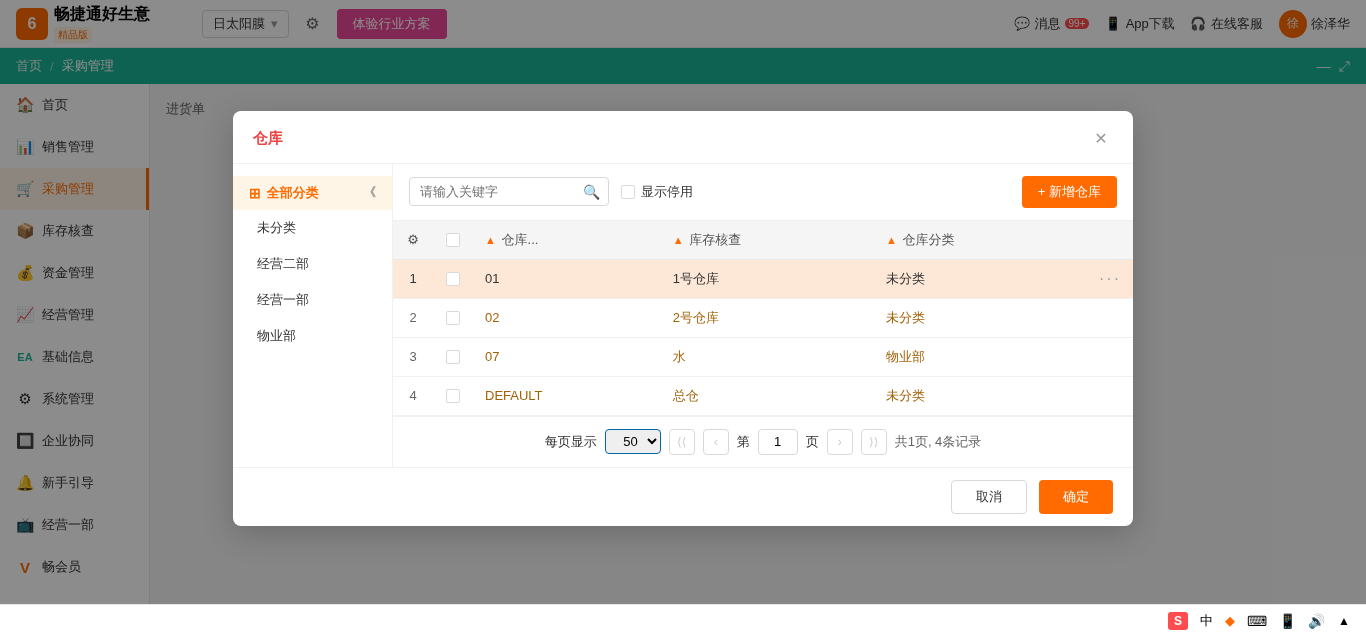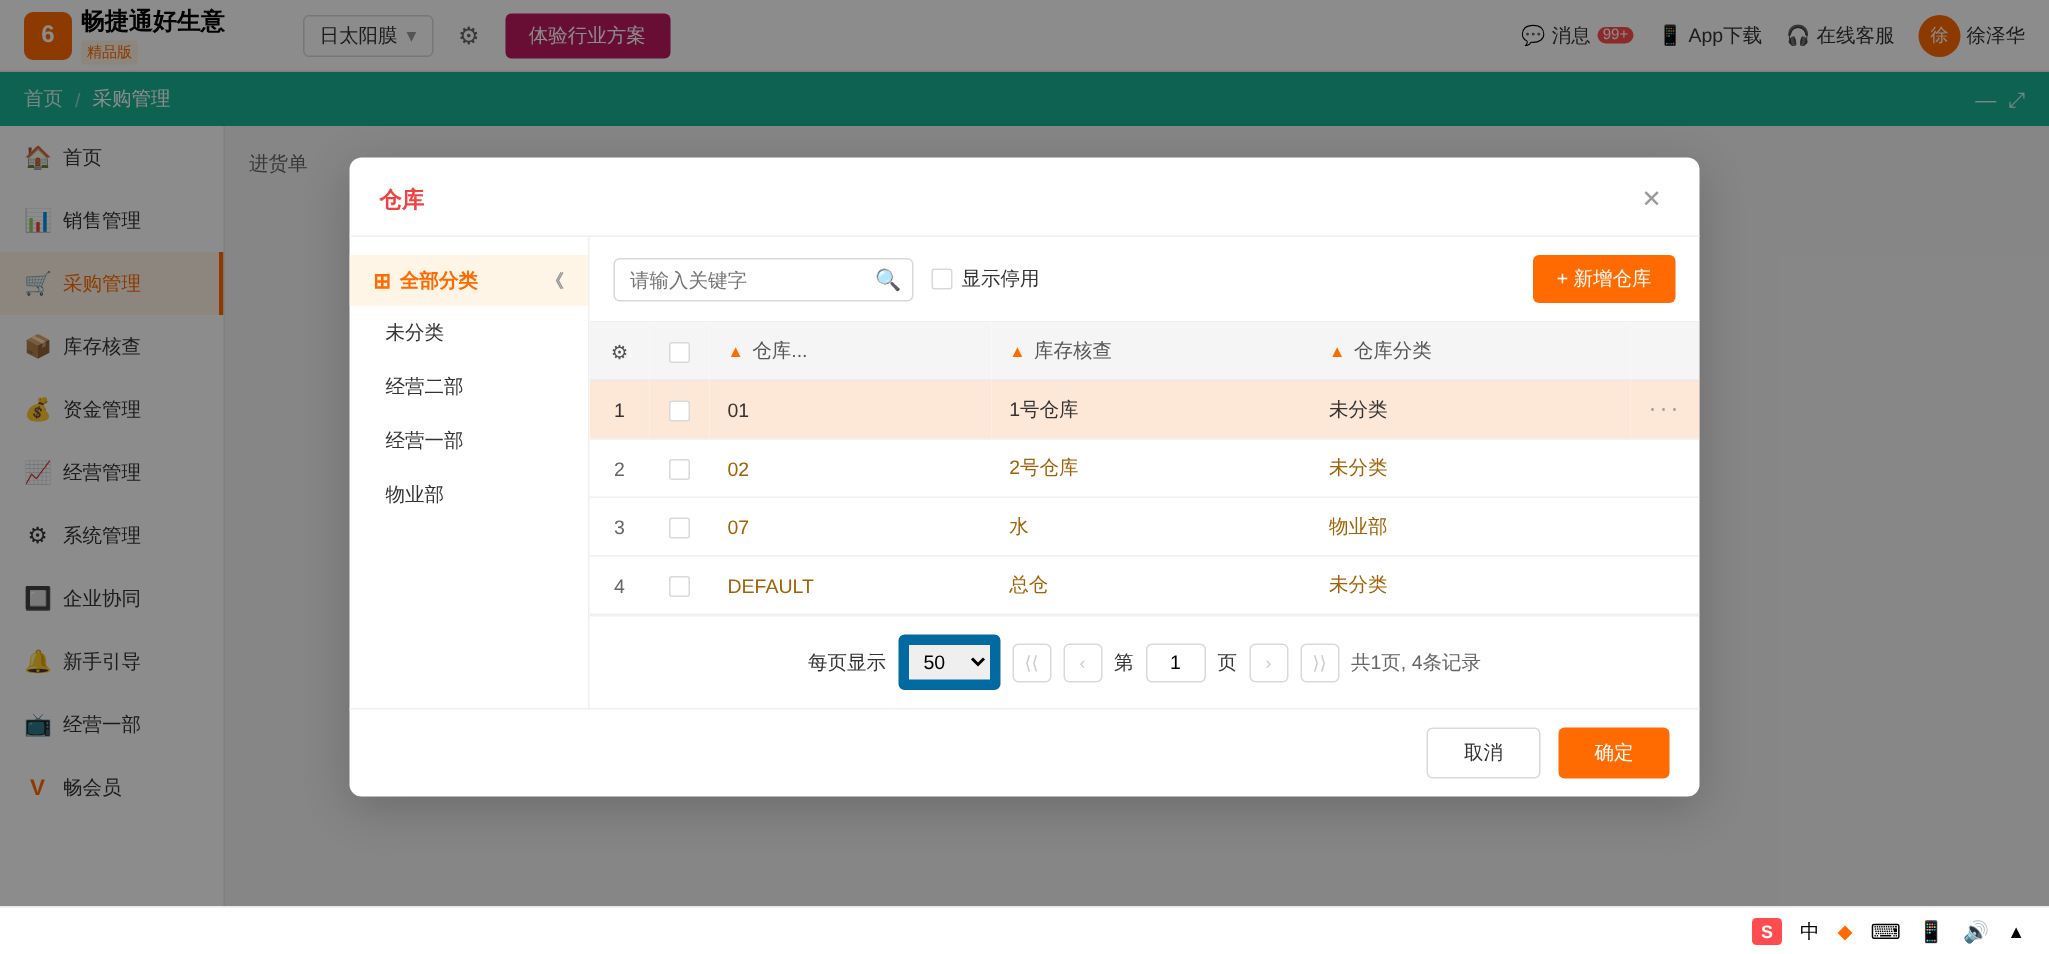--- a/index.html
+++ b/index.html
@@ -33,21 +33,21 @@
     .top-nav { display: flex; align-items: center; flex: 1; gap: 8px; margin-left: 36px; }
     .store-selector {
       display: flex; align-items: center;
       border: 1px solid #d9d9d9; border-radius: 4px;
       padding: 4px 10px; cursor: pointer; color: #333;
       background: #fff;
     }
     .store-selector .arrow { margin-left: 6px; color: #999; }
     .settings-btn { width: 32px; height: 32px; display: flex; align-items: center; justify-content: center; cursor: pointer; color: #666; font-size: 16px; }
     .trial-btn {
-      background: #be185d; color: #fff; border: none;
+      background: #ec4899; color: #fff; border: none;
       padding: 6px 16px; border-radius: 4px; cursor: pointer; font-size: 13px;
     }
     .top-right { display: flex; align-items: center; gap: 16px; margin-left: auto; }
     .top-right-item { display: flex; align-items: center; gap: 4px; cursor: pointer; color: #333; font-size: 13px; }
     .badge { background: #ff4d4f; color: #fff; font-size: 10px; padding: 0 4px; border-radius: 8px; min-width: 16px; text-align: center; }
     .user-avatar { width: 28px; height: 28px; background: #ff6b00; border-radius: 50%; display: flex; align-items: center; justify-content: center; color: #fff; font-size: 12px; }
 
     
     .sub-header {
       height: 36px;
@@ -242,25 +242,26 @@
       display: flex;
       align-items: center;
       justify-content: center;
       padding: 12px 16px;
       border-top: 1px solid #f0f0f0;
       gap: 8px;
       font-size: 13px;
       color: #333;
     }
     .page-size-select {
-      border: 7px solid #0369a1;
+      border: 1px solid #0369a1;
       border-radius: 4px;
       padding: 3px 6px;
       font-size: 13px;
       cursor: pointer;
+      text-align: right;
     }
     .page-btn {
       width: 26px; height: 26px;
       display: flex; align-items: center; justify-content: center;
       border: 1px solid #d9d9d9; border-radius: 4px;
       cursor: pointer; color: #666; background: #fff;
       font-size: 12px;
     }
     .page-btn.disabled { color: #ccc; cursor: not-allowed; }
     .page-input {
@@ -402,20 +403,24 @@
         <span class="sidebar-icon">📦</span>
         <span>库存核查</span>
       </div>
       <div class="sidebar-item">
         <span class="sidebar-icon">💰</span>
         <span>资金管理</span>
       </div>
       <div class="sidebar-item">
         <span class="sidebar-icon">📈</span>
         <span>经营管理</span>
+      </div>
+      <div class="sidebar-item">
+        <span class="sidebar-icon" style="font-size:11px;font-weight:bold;color:#1ab394;">EA</span>
+        <span>基础信息</span>
       </div>
       <div class="sidebar-item">
         <span class="sidebar-icon">⚙</span>
         <span>系统管理</span>
       </div>
       <div class="sidebar-item">
         <span class="sidebar-icon">🔲</span>
         <span>企业协同</span>
       </div>
       <div class="sidebar-item">

